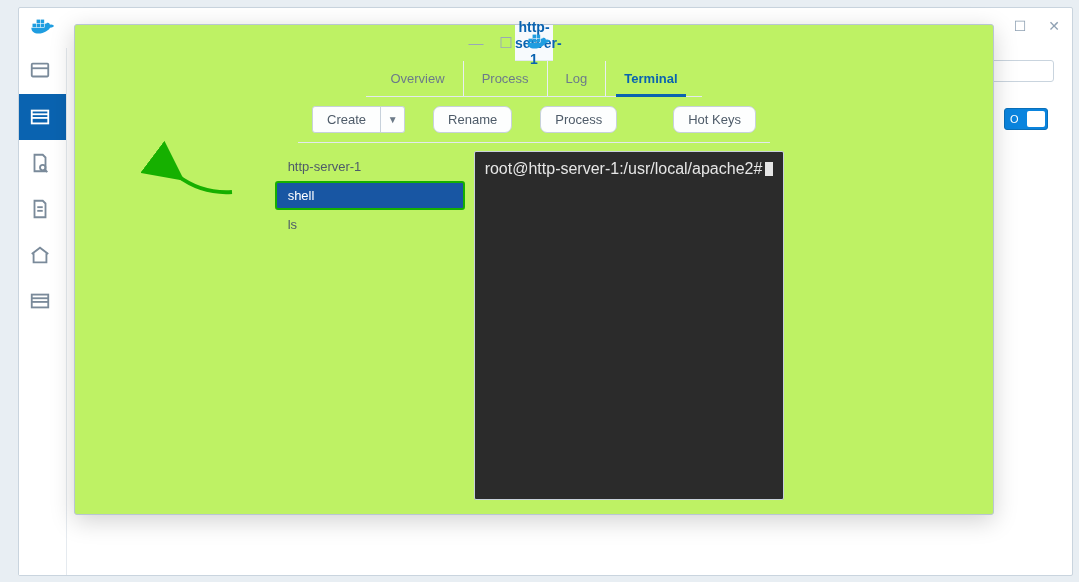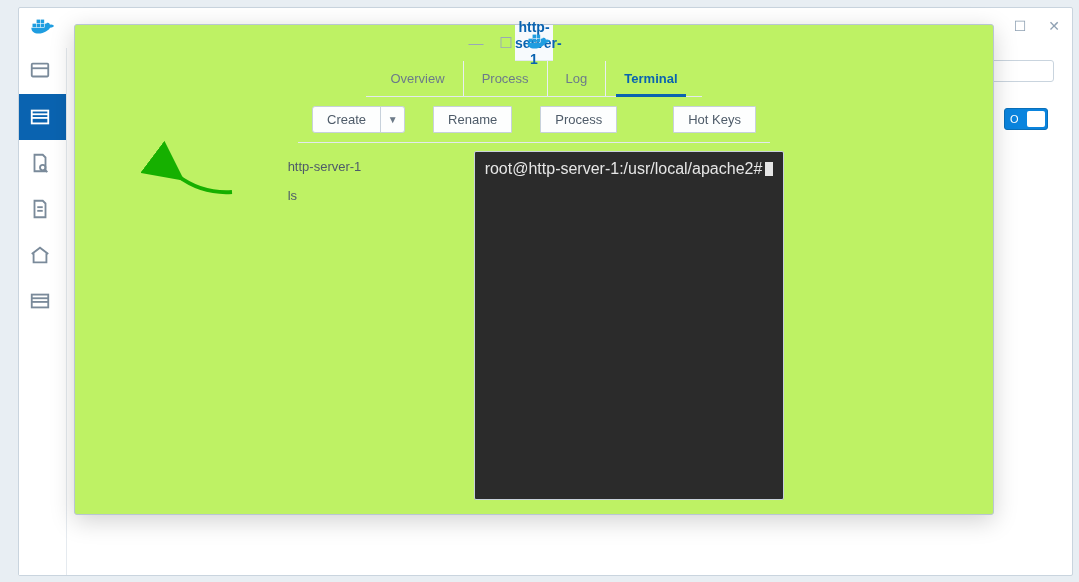--- a/index.html
+++ b/index.html
@@ -48,21 +48,21 @@
   .modal-titlebar .wc { position:absolute; right:8px; display:flex; gap:12px; }
   .modal-titlebar .wc span { color:#99a8b7; font-size:15px; width:18px; text-align:center; }
 
   .tabs { height:36px; display:flex; align-items:stretch; border-bottom:1px solid #e3e9ef; padding:0 6px; }
   .tabs .tab { padding:0 18px; display:flex; align-items:center; font-size:13px; color:#6c7b8a; border-right:1px solid #e9eef3; cursor:pointer; }
   .tabs .tab:last-child { border-right:none; }
   .tabs .tab.active { color:#0a63b0; font-weight:700; position:relative; }
   .tabs .tab.active::after { content:''; position:absolute; left:10px; right:10px; bottom:-1px; height:3px; background:#0a63b0; }
 
   .toolbar { height:46px; display:flex; align-items:center; padding:0 14px; border-bottom:1px solid #e3e9ef; gap:28px; }
-  .btn { border:1px solid #c7d1db; background:#fdfefe; padding:5px 14px; border-radius:1px; font-size:13px; color:#4e5b69; cursor:pointer; }
+  .btn { border:1px solid #c7d1db; background:#fdfefe; padding:5px 14px; border-radius:7px; font-size:13px; color:#4e5b69; cursor:pointer; }
   .btn-split { display:flex; }
   .btn-split .btn { border-radius:3px 0 0 3px; }
   .btn-split .drop { border:1px solid #c7d1db; border-left:none; border-radius:0 3px 3px 0; width:24px; display:flex; align-items:center; justify-content:center; background:#fdfefe; cursor:pointer; color:#6c7a88; font-size:10px; }
   .spacer { flex:1; }
 
   .body { flex:1; display:flex; min-height:0; }
   .list-pane { width:200px; padding:10px 6px; display:flex; flex-direction:column; gap:2px; }
   .list-pane .li { padding:6px 12px; font-size:13px; color:#4e5b69; border-radius:2px; cursor:pointer; }
   .list-pane .li.selected { background:#1856a3; color:#fff; outline:2px solid #16b000; outline-offset:-1px; }
 
@@ -192,20 +192,21 @@
     </div>
     <button class="btn">Rename</button>
     <button class="btn">Process</button>
     <div class="spacer"></div>
     <button class="btn">Hot Keys</button>
   </div>
 
   <div class="body">
     <div class="list-pane">
       <div class="li">http-server-1</div>
+      <div class="li selected">shell</div>
       <div class="li">ls</div>
     </div>
     <div class="term-wrap">
       <div class="terminal">
         <span>root@http-server-1:/usr/local/apache2#</span><span class="cursor"></span>
       </div>
     </div>
   </div>
 </div>
 

